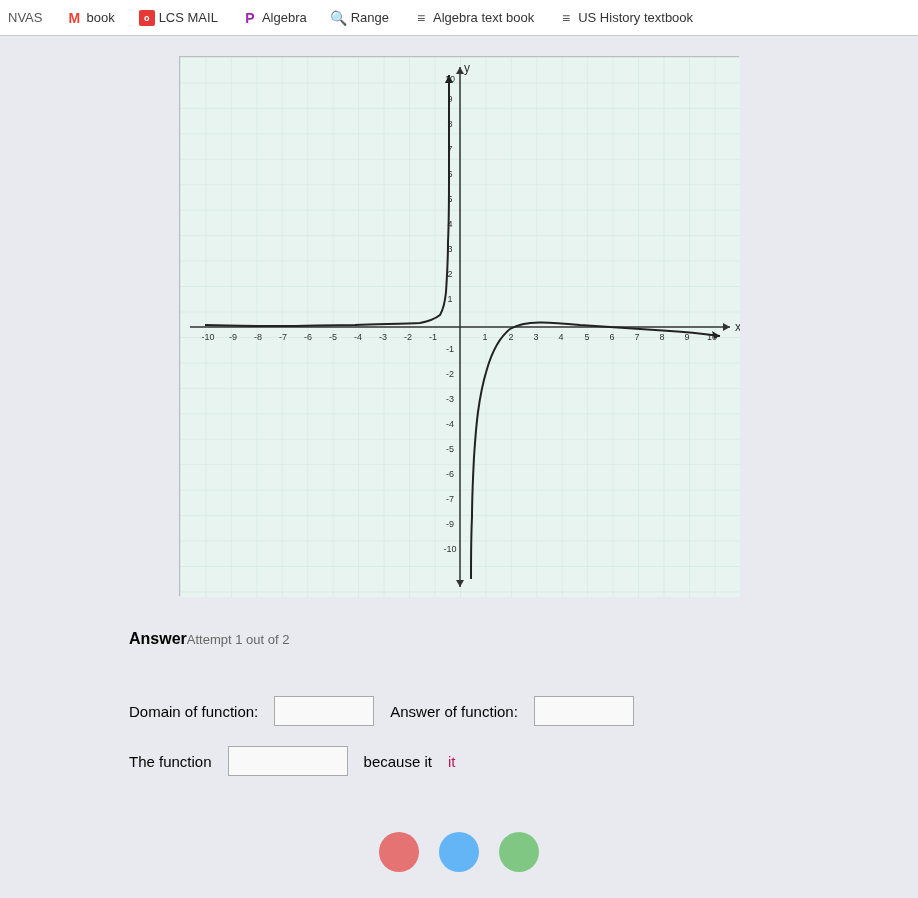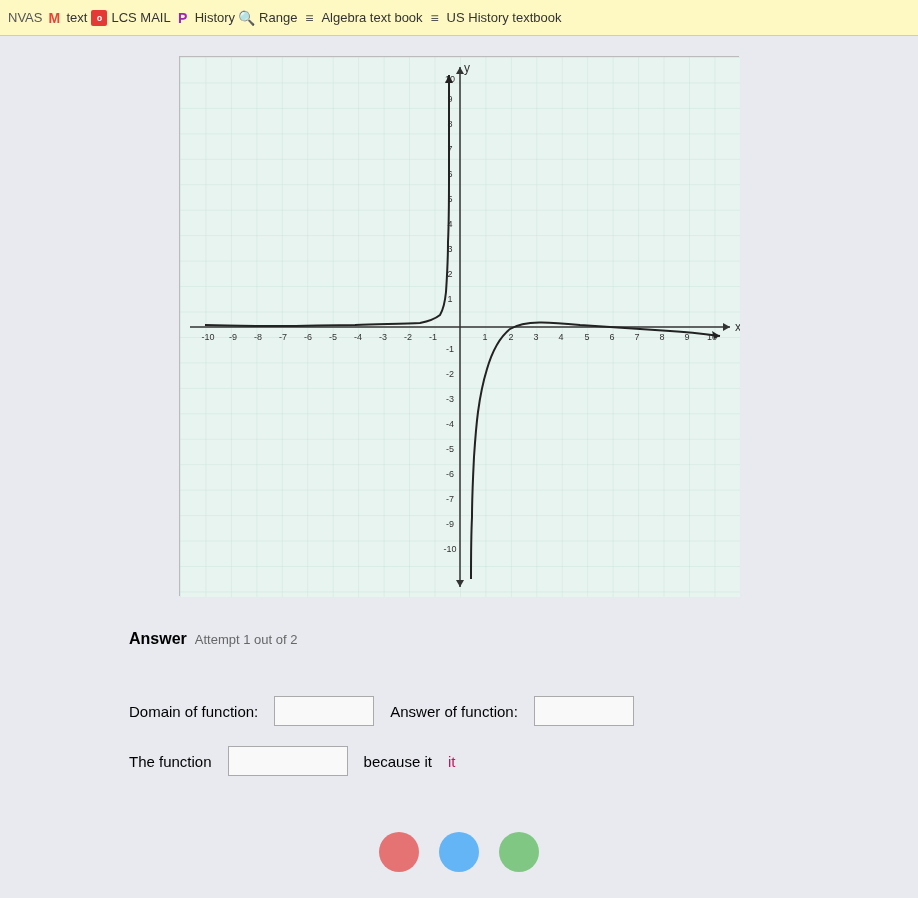--- a/index.html
+++ b/index.html
@@ -8,25 +8,25 @@
       background: #e8eaf0;
       width: 918px;
       min-height: 898px;
       overflow-x: hidden;
     }
 
     
     .toolbar {
       display: flex;
       align-items: center;
-      background: #fef9c3;
+      background: #ffffff;
       border-bottom: 1px solid #ccc;
       padding: 0 8px;
       height: 36px;
-      gap: 4px;
+      gap: 24px;
       font-size: 13px;
       color: #333;
     }
     .toolbar-item {
       display: flex;
       align-items: center;
       gap: 4px;
       cursor: pointer;
       white-space: nowrap;
     }
@@ -71,21 +71,20 @@
 
     
     .answer-section {
       width: 700px;
       padding: 0 20px;
     }
 
     .answer-header {
       display: flex;
       align-items: baseline;
-      gap: 8px;
       margin-bottom: 20px;
     }
     .answer-label {
       font-weight: bold;
       font-size: 16px;
     }
     .attempt-label {
       font-size: 13px;
       color: #666;
       margin-top: 6px;
@@ -142,29 +141,29 @@
   </style>
 </head>
 <body>
 
 <div class="toolbar">
   <div class="toolbar-item">
     <span style="font-size:13px;color:#555;">NVAS</span>
   </div>
   <div class="toolbar-item">
     <span class="toolbar-icon icon-m">M</span>
-    <span>text</span>
+    <span>book</span>
   </div>
   <div class="toolbar-item">
     <span class="icon-lcs">o</span>
     <span>LCS MAIL</span>
   </div>
   <div class="toolbar-item">
     <span class="toolbar-icon icon-p">P</span>
-    <span>History</span>
+    <span>Algebra</span>
   </div>
   <div class="toolbar-item">
     <span class="toolbar-icon icon-q">🔍</span>
     <span>Range</span>
   </div>
   <div class="toolbar-item">
     <span class="toolbar-icon icon-lines">≡</span>
     <span>Algebra text book</span>
   </div>
   <div class="toolbar-item">

